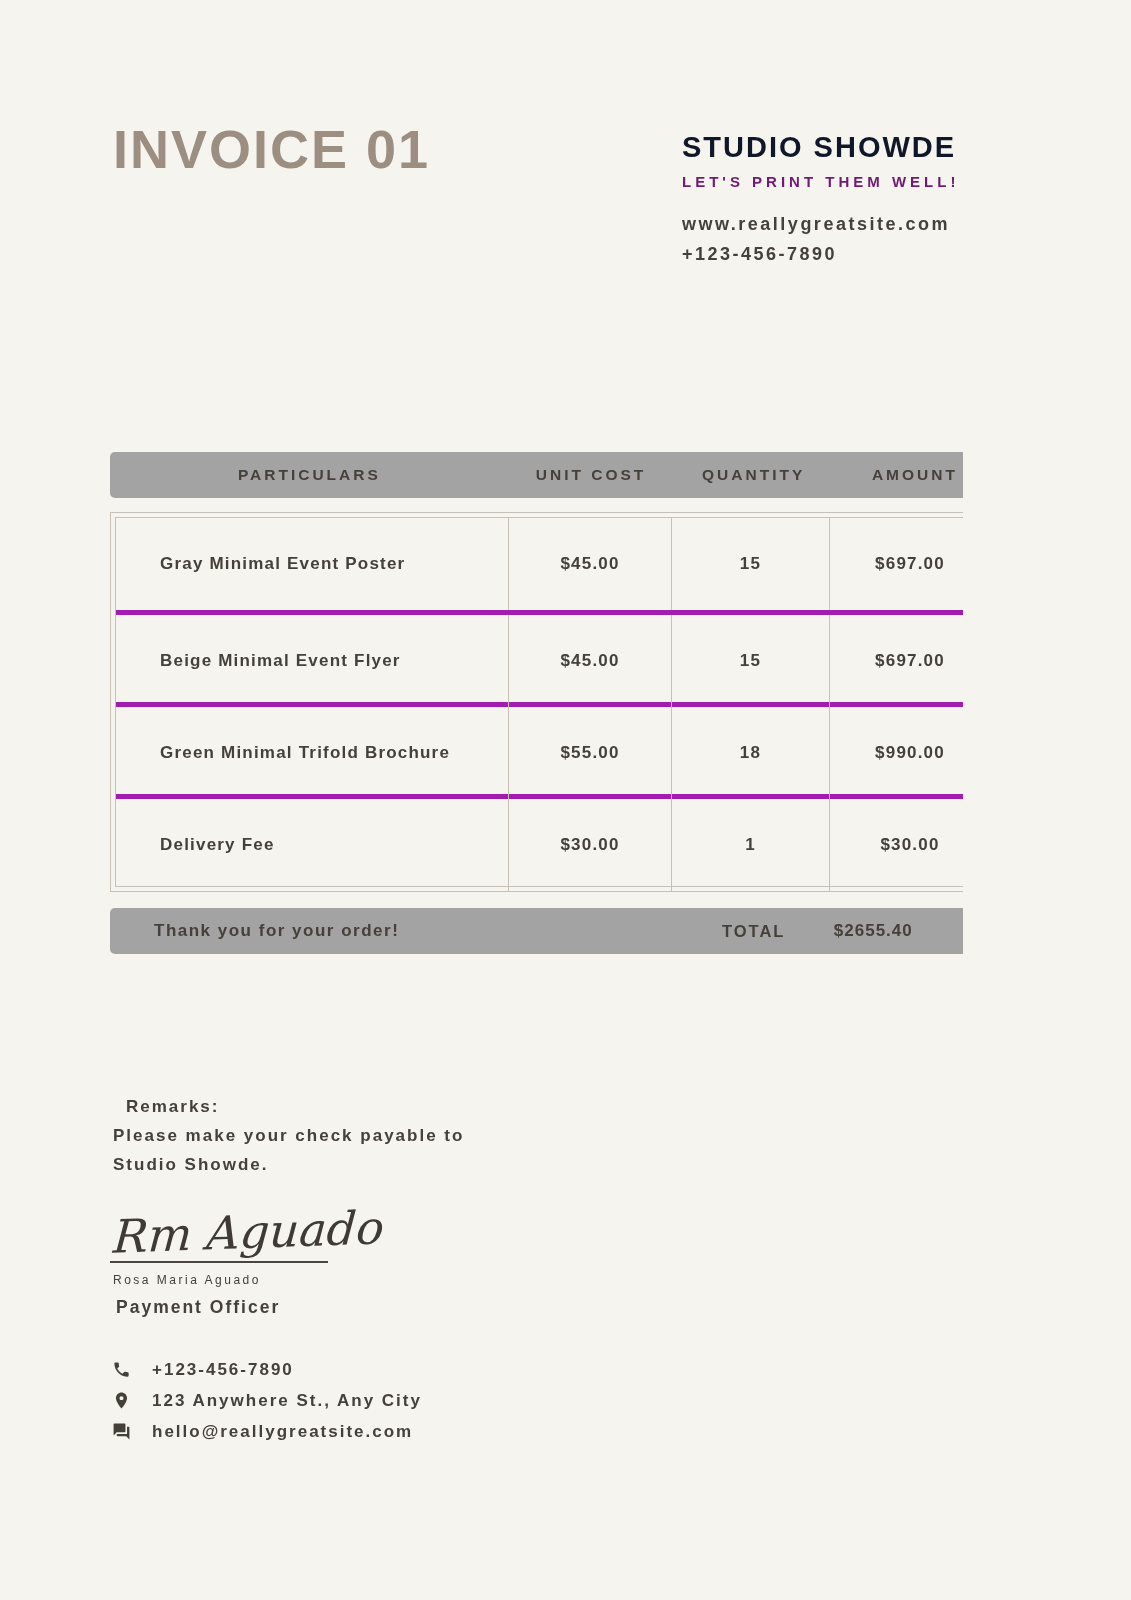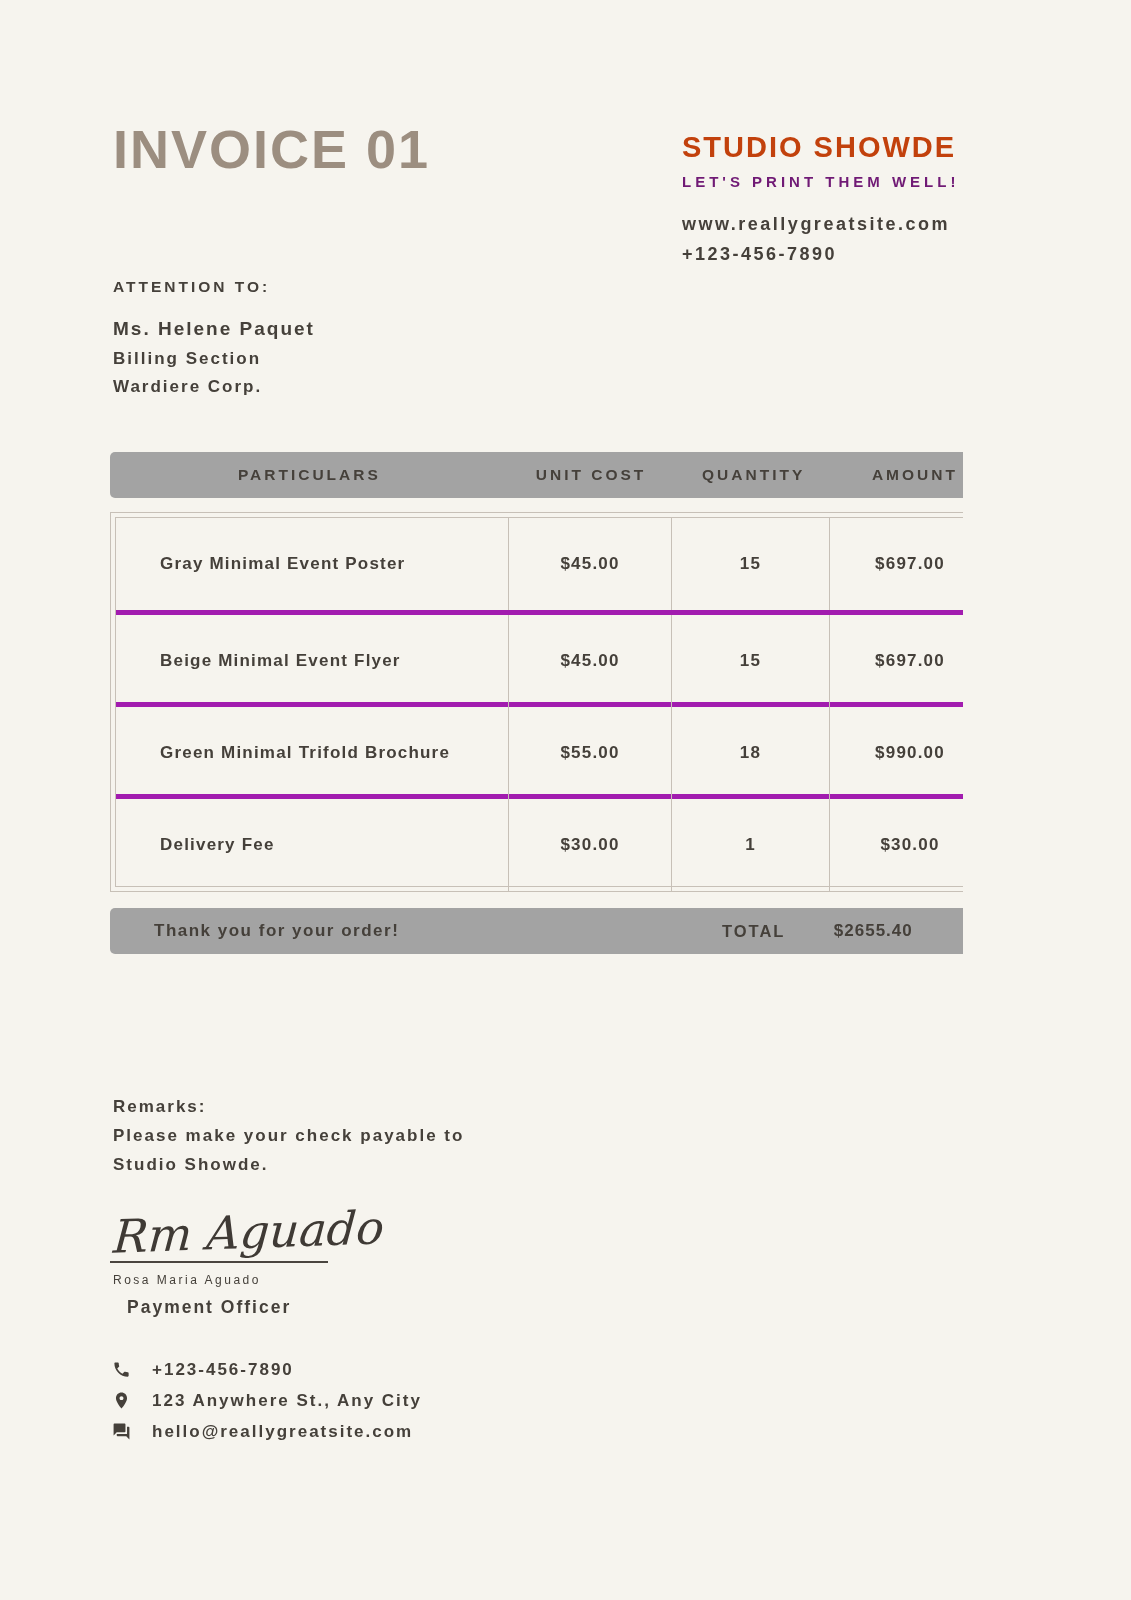--- a/index.html
+++ b/index.html
@@ -14,21 +14,21 @@
     overflow: hidden;
   }
 
   
   .invoice-title {
     position: absolute; left: 113px; top: 118px;
     font-size: 54px; font-weight: 800; letter-spacing: 2px;
     color: #9c8e80;
   }
   .company-block { position: absolute; left: 682px; top: 131px; }
-  .company-name { font-size: 29px; font-weight: 800; letter-spacing: 2px; color: #c2410c; }
+  .company-name { font-size: 29px; font-weight: 800; letter-spacing: 2px; color: #0f172a; }
   .company-tagline { margin-top: 9px; font-size: 15px; font-weight: 700; letter-spacing: 4px; color: #701a75; }
   .company-website { margin-top: 24px; font-size: 18px; font-weight: 700; letter-spacing: 2.5px; }
   .company-phone { margin-top: 9px; font-size: 18px; font-weight: 700; letter-spacing: 2.5px; }
 
   
   .attention { position: absolute; left: 113px; top: 278px; }
   .attention-label { font-size: 15.5px; font-weight: 700; letter-spacing: 3px; }
   .attention-name { margin-top: 22px; font-size: 19px; font-weight: 700; letter-spacing: 2px; }
   .attention-dept { margin-top: 9px; font-size: 17px; font-weight: 600; letter-spacing: 2px; }
   .attention-company { margin-top: 8px; font-size: 17px; font-weight: 600; letter-spacing: 2px; }
@@ -58,37 +58,37 @@
   .summary { margin-top: 6px; }
   .srow { height: 40px; }
   .scell { text-align: center; font-size: 16.5px; font-weight: 600; letter-spacing: 1.5px; }
   .total-band { margin-top: 16px; }
   .total-msg { grid-column: 1 / 3; padding-left: 44px; font-size: 17px; font-weight: 700; letter-spacing: 1.5px; }
   .total-label { text-align: center; font-size: 16.5px; font-weight: 700; letter-spacing: 2px; }
   .total-value { text-align: left; font-size: 17px; font-weight: 700; letter-spacing: 1px; }
 
   
   .remarks { position: absolute; left: 113px; top: 1097px; }
-  .remarks-label { font-size: 17px; font-weight: 700; letter-spacing: 2px; }
+  .remarks-label { font-size: 17px; font-weight: 700; letter-spacing: 2px; margin-left: 13px; }
   .remarks-line { margin-top: 9px; font-size: 17px; font-weight: 600; letter-spacing: 2px; }
 
   
   .signature { position: absolute; left: 110px; top: 1205px; }
   .signature-script {
     display: inline-block;
     font-family: "DejaVu Serif", serif;
     font-style: italic;
     font-size: 46px;
     color: #3f3a35;
     transform: skewX(-6deg) rotate(-2deg);
     margin-left: 4px;
   }
   .signature-line { width: 218px; border-top: 2px solid #4a453f; margin-top: 2px; }
   .signature-name { margin-top: 10px; margin-left: 3px; font-size: 12px; font-weight: 400; letter-spacing: 2.5px; }
-  .signature-role { margin-top: 10px; margin-left: 17px; font-size: 17.5px; font-weight: 700; letter-spacing: 2px; }
+  .signature-role { margin-top: 10px; margin-left: 6px; font-size: 17.5px; font-weight: 700; letter-spacing: 2px; }
 
   
   .contact { position: absolute; left: 112px; top: 1360px; }
   .contact-item { display: flex; align-items: center; margin-bottom: 11px; }
   .contact-icon { width: 20px; height: 20px; flex: 0 0 20px; }
   .contact-icon svg { width: 19px; height: 19px; fill: #45403a; }
   .contact-text { margin-left: 20px; font-size: 17px; font-weight: 600; letter-spacing: 2px; }
 </style>
 </head>
 <body>
@@ -97,26 +97,20 @@
 
   <div class="invoice-title">INVOICE 01</div>
 
   <div class="company-block">
     <div class="company-name">STUDIO SHOWDE</div>
     <div class="company-tagline">LET'S PRINT THEM WELL!</div>
     <div class="company-website">www.reallygreatsite.com</div>
     <div class="company-phone">+123-456-7890</div>
   </div>
 
-  <div class="attention">
-    <div class="attention-label">ATTENTION TO:</div>
-    <div class="attention-name">Ms. Helene Paquet</div>
-    <div class="attention-dept">Billing Section</div>
-    <div class="attention-company">Wardiere Corp.</div>
-  </div>
 
   <div class="table-area">
 
     <div class="band cols">
       <div class="hcell">PARTICULARS</div>
       <div class="hcell">UNIT COST</div>
       <div class="hcell">QUANTITY</div>
       <div class="hcell">AMOUNT</div>
     </div>
 

